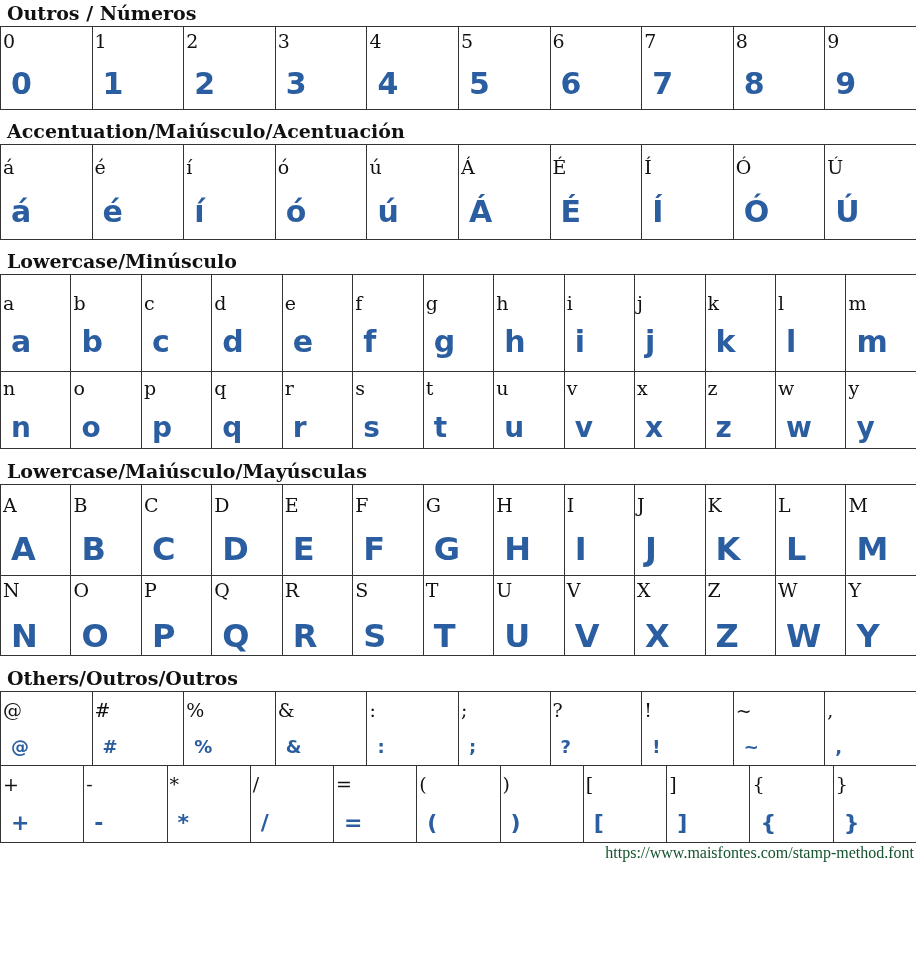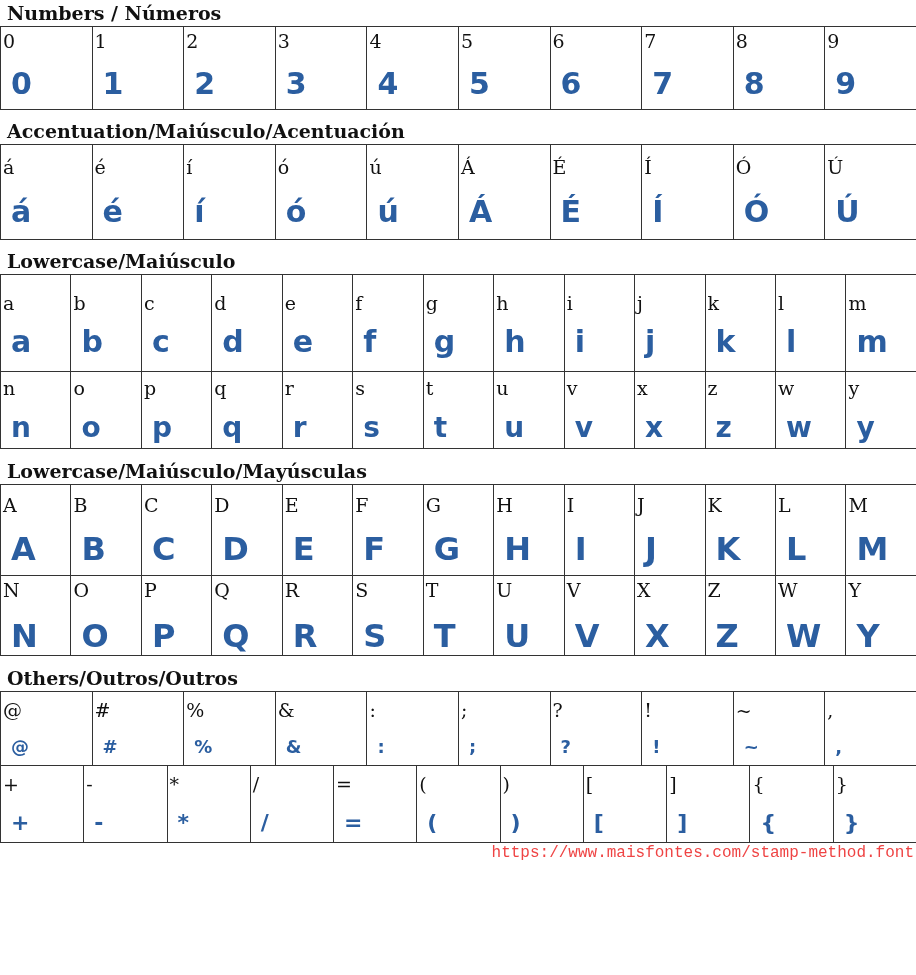--- a/index.html
+++ b/index.html
@@ -2,26 +2,26 @@
 <html><head>
 <meta charset="utf-8">
 <style>
   html, body { margin: 0; padding: 0; background: #ffffff; }
   body { width: 916px; height: 975px; position: relative; font-family: "DejaVu Serif", serif; color: #111; overflow: hidden; }
   .section-title { position: absolute; left: 7px; font-family: "DejaVu Serif", serif; font-weight: bold; font-size: 19px; line-height: 22px; color: #111; white-space: nowrap; }
   .grid { position: absolute; left: 0; display: flex; border-top: 1px solid #333; border-bottom: 1px solid #333; border-left: 1px solid #333; box-sizing: border-box; }
   .cell { position: relative; border-right: 1px solid #333; box-sizing: border-box; flex: 0 0 auto; }
   .cell .label { position: absolute; left: 2px; font-family: "DejaVu Serif", serif; font-size: 19px; line-height: 20px; color: #111; }
   .cell .glyph { position: absolute; left: 10px; font-family: "DejaVu Sans", sans-serif; font-weight: bold; color: #2b5ea0; line-height: 1; }
-  .footer-link { position: absolute; right: 2px; top: 843px; font-family: Liberation Mono, monospace; font-size: 16px; line-height: 20px; color: #ef4444; text-decoration: none; white-space: nowrap; }
+  .footer-link { position: absolute; right: 2px; top: 843px; font-family: Liberation Serif, serif; font-size: 16px; line-height: 20px; color: #14532d; text-decoration: none; white-space: nowrap; }
 </style>
 </head>
 <body>
 
-<div class="section-title" style="top:2px">Numbers / Números</div>
+<div class="section-title" style="top:2px">Outros / Números</div>
 <div class="grid" style="top:26px;width:916px;height:84px">
     <div class="cell" style="width: 91.6px; height: 82px;">
       <span class="label" style="top: 4px;">0</span>
       <span class="glyph" style="top: 42px; font-size: 30px;">0</span>
     </div>
     <div class="cell" style="width: 91.6px; height: 82px;">
       <span class="label" style="top: 4px;">1</span>
       <span class="glyph" style="top: 42px; font-size: 30px;">1</span>
     </div>
     <div class="cell" style="width: 91.6px; height: 82px;">
@@ -95,21 +95,21 @@
     <div class="cell" style="width: 91.6px; height: 94px;">
       <span class="label" style="top: 12px;">Ó</span>
       <span class="glyph" style="top: 52px; font-size: 30px;">Ó</span>
     </div>
     <div class="cell" style="width: 91.6px; height: 94px;">
       <span class="label" style="top: 12px;">Ú</span>
       <span class="glyph" style="top: 52px; font-size: 30px;">Ú</span>
     </div>
   </div>
 
-<div class="section-title" style="top:250px">Lowercase/Maiúsculo</div>
+<div class="section-title" style="top:250px">Lowercase/Minúsculo</div>
 <div class="grid" style="top:274px;width:916px;height:98px">
     <div class="cell" style="width: 70.4615px; height: 96px;">
       <span class="label" style="top: 18px;">a</span>
       <span class="glyph" style="top: 52px; font-size: 30px;">a</span>
     </div>
     <div class="cell" style="width: 70.4615px; height: 96px;">
       <span class="label" style="top: 18px;">b</span>
       <span class="glyph" style="top: 52px; font-size: 30px;">b</span>
     </div>
     <div class="cell" style="width: 70.4615px; height: 96px;">

